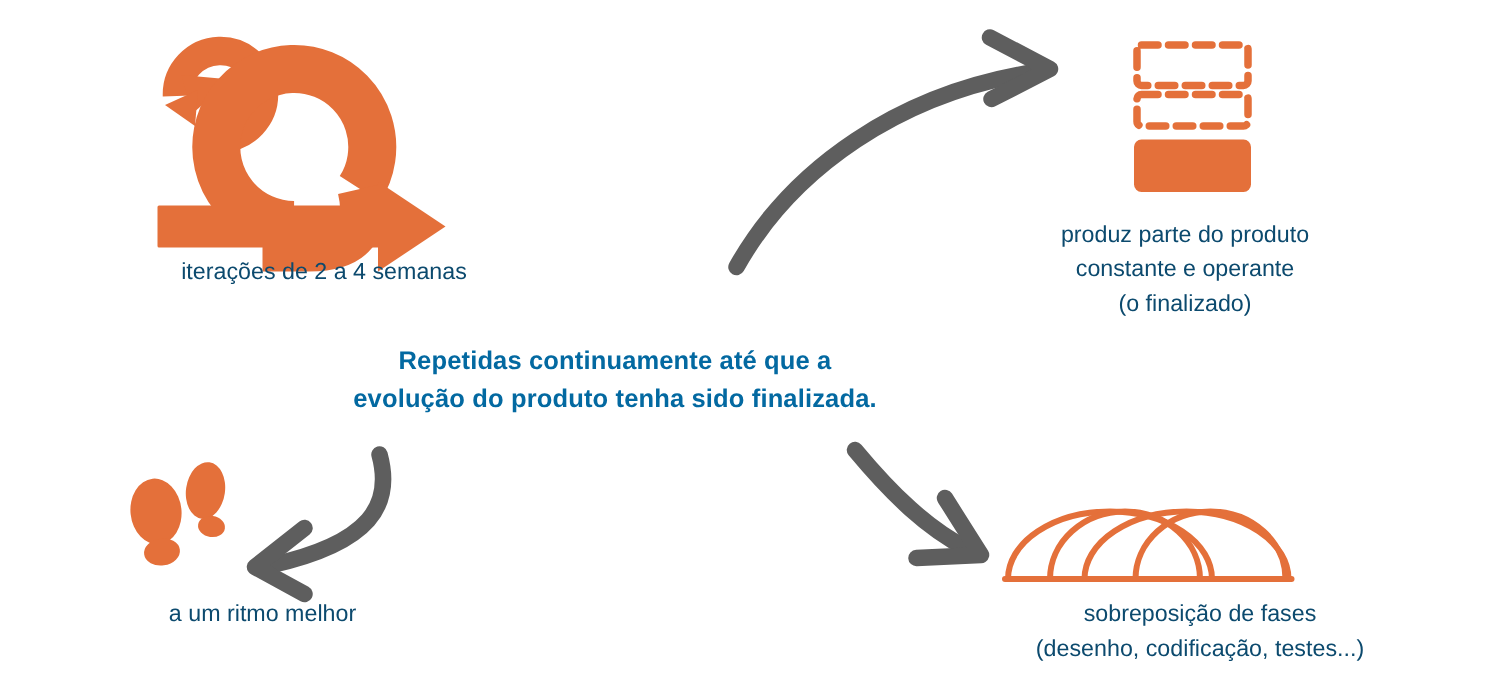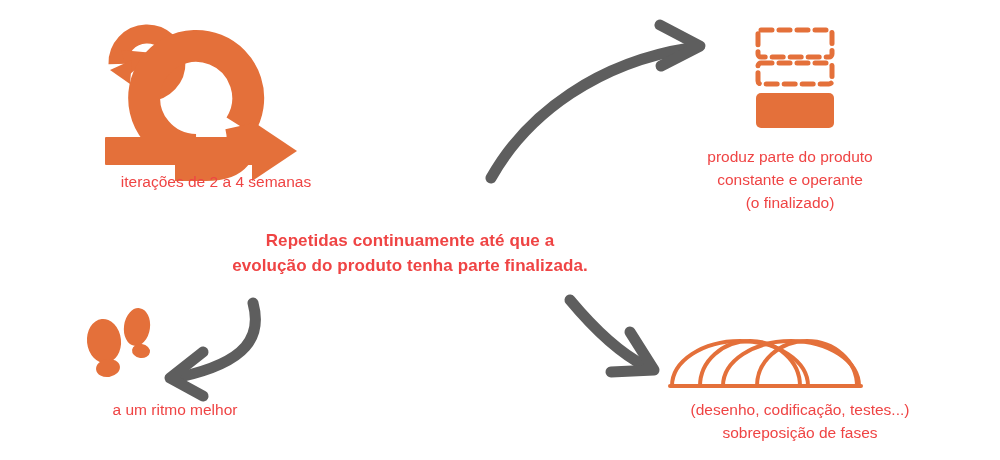--- a/index.html
+++ b/index.html
@@ -14,36 +14,36 @@
   #canvas {
     position: relative;
     width: 1000px;
     height: 460px;
     background: #ffffff;
     overflow: hidden;
   }
   .caption {
     position: absolute;
     text-align: center;
-    color: #ef4444;
+    color: #0c4a6e;
     font-size: 15.5px;
     line-height: 23px;
     font-family: "Liberation Sans", sans-serif;
     white-space: nowrap;
   }
   .caption .line { display: block; }
 
   
   #center-statement {
     position: absolute;
     left: 140px;
     top: 228px;
     width: 540px;
     text-align: center;
-    color: #ef4444;
+    color: #0369a1;
     font-size: 17px;
     font-weight: bold;
     line-height: 25px;
     letter-spacing: 0.1px;
     font-family: "Liberation Sans", sans-serif;
   }
   #center-statement .line { display: block; }
 
   
   .art {
@@ -131,26 +131,26 @@
     <span class="line">iterações de 2 a 4 semanas</span>
   </div>
 
   <div class="caption" style="left:645px; top:145px; width:290px;">
     <span class="line">produz parte do produto</span>
     <span class="line">constante e operante</span>
     <span class="line">(o finalizado)</span>
   </div>
 
   <div class="caption" style="left:640px; top:398px; width:320px;">
+    <span class="line">sobreposição de fases</span>
     <span class="line">(desenho, codificação, testes...)</span>
-    <span class="line">sobreposição de fases</span>
   </div>
 
   <div class="caption" style="left:25px; top:398px; width:300px;">
     <span class="line">a um ritmo melhor</span>
   </div>
 
   <div id="center-statement">
     <span class="line">Repetidas continuamente até que a</span>
-    <span class="line">evolução do produto tenha parte finalizada.</span>
+    <span class="line">evolução do produto tenha sido finalizada.</span>
   </div>
 
 </div>
 
 </body></html>

